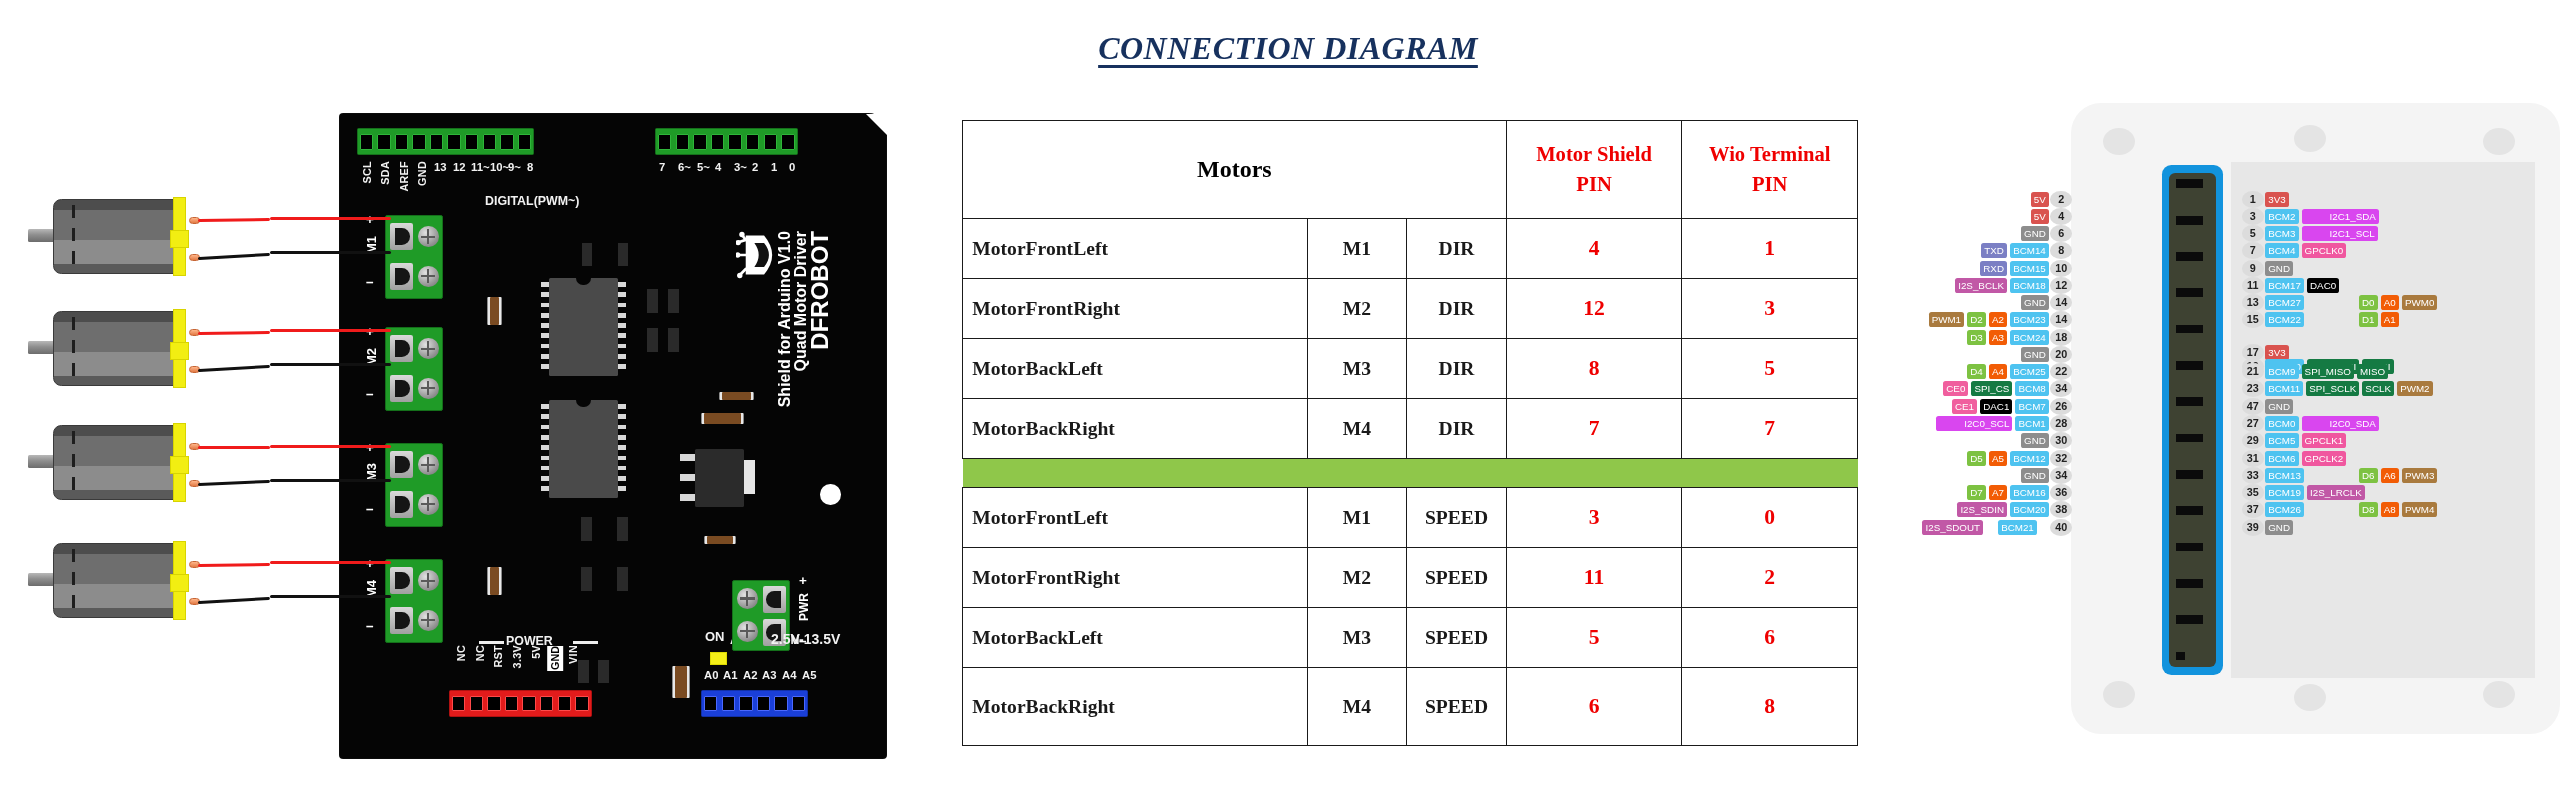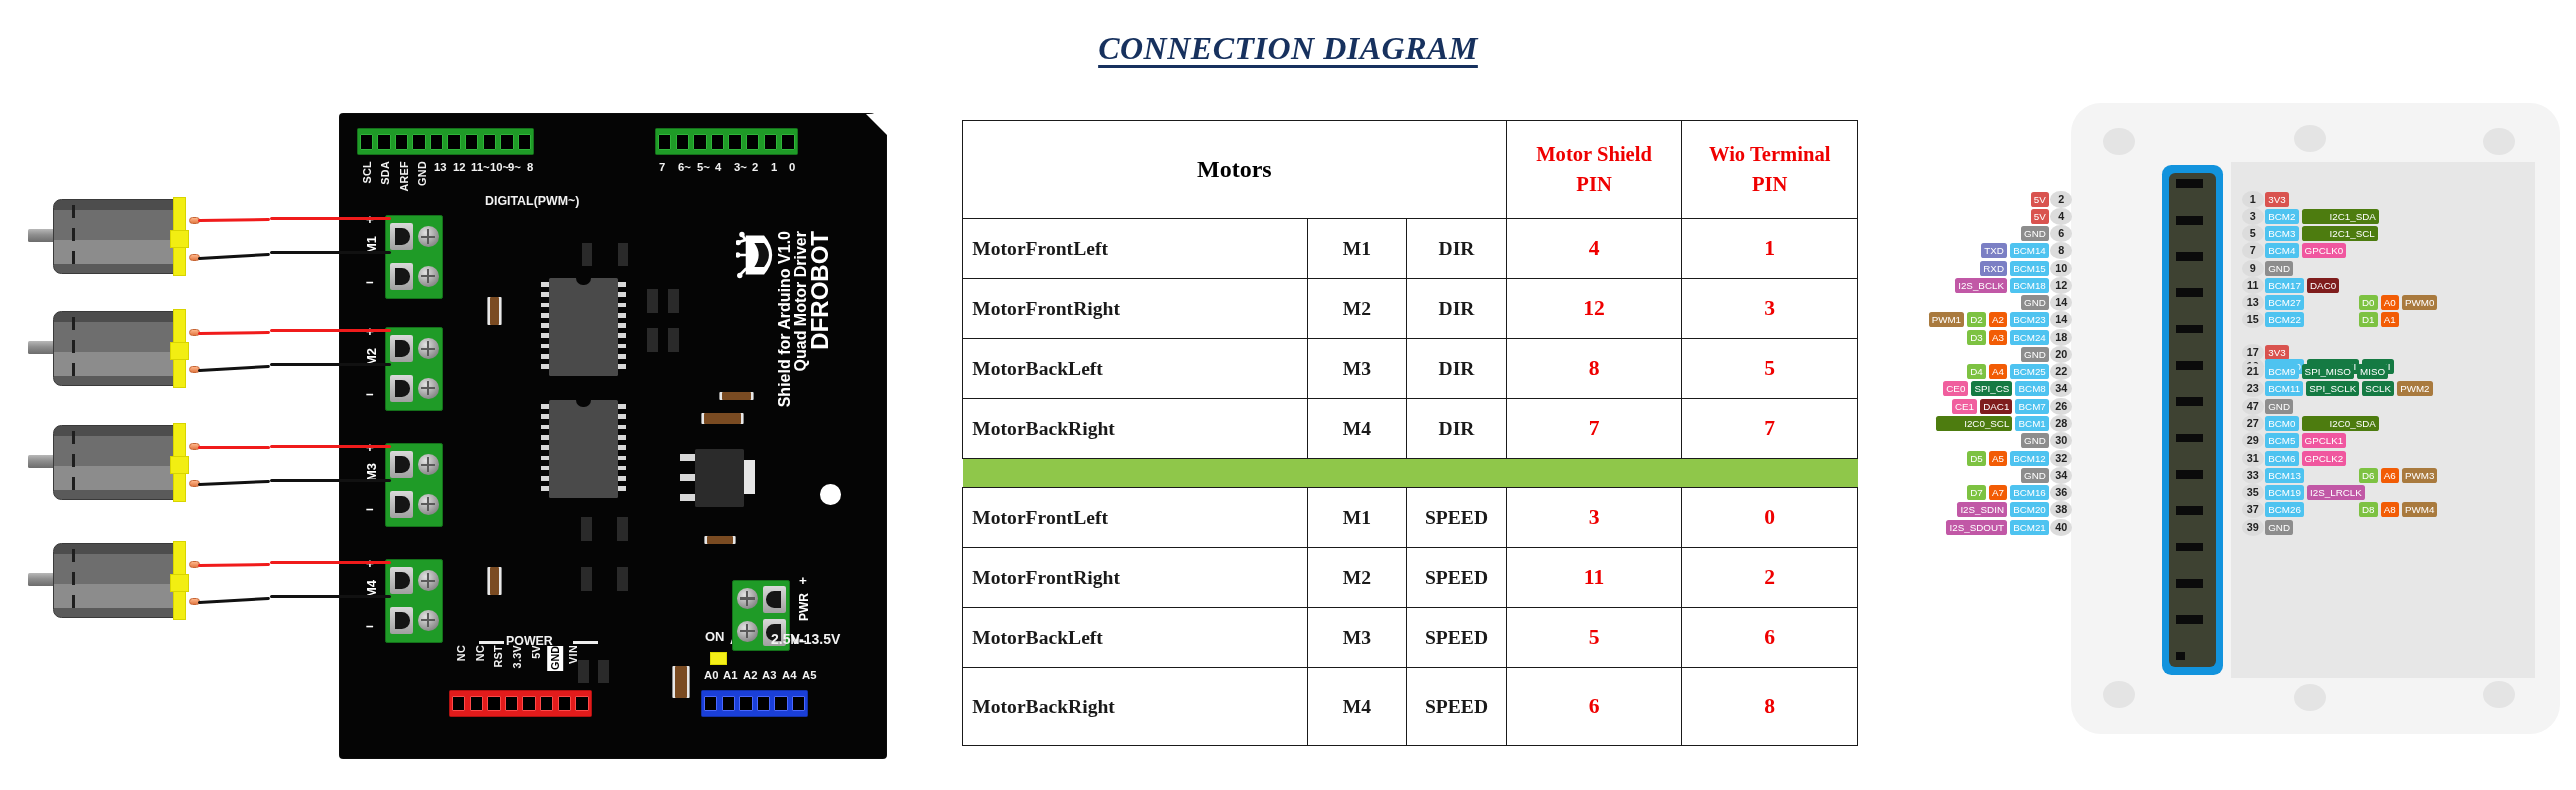--- a/index.html
+++ b/index.html
@@ -245,26 +245,26 @@
     display:flex; align-items:center; justify-content:center; flex:0 0 auto;
   }
   .tag {
     height: 15.5px; border-radius: 2.6px; color:#fff; font-size: 9.8px;
     display:flex; align-items:center; justify-content:center;
     padding: 0 3.1px; margin: 0 1.5px; white-space:nowrap; flex:0 0 auto;
   }
   .t-pwr   { background:#d9534f; }
   .t-gnd   { background:#8d8d8d; }
   .t-bcm   { background:#4ec3f0; }
-  .t-i2c   { background:#4d7c0f;padding-left:28px; }
+  .t-i2c   { background:#d946ef;padding-left:28px; }
   .t-gpclk { background:#f0579f; }
   .t-uart  { background:#7b7fc4; }
   .t-i2s   { background:#c158a6; }
   .t-spi   { background:#157a43; }
-  .t-dac   { background:#7f1d1d; }
+  .t-dac   { background:#000000; }
   .t-d     { background:#7dc242; }
   .t-a     { background:#f25c05; }
   .t-pwm   { background:#a97a3e; }
   .t-ce    { background:#f05f9e; }
   .spacer-tag { visibility:hidden; }
 </style>
 </head>
 <body>
 
 <div id="stage">
@@ -634,21 +634,21 @@
         <span class="tag t-d">D7</span>
         <span class="tag t-a">A7</span>
         <span class="tag t-bcm">BCM16</span>
         <span class="pinnum">36</span>
       </div>
       <div class="pinrow" style="right: 504px; top: 501px; justify-content: flex-end;">
         <span class="tag t-i2s">I2S_SDIN</span>
         <span class="tag t-bcm">BCM20</span>
         <span class="pinnum">38</span>
       </div>
-      <div class="pinrow" style="right: 504px; top: 519px; justify-content: flex-end;">
+      <div class="pinrow" style="right: 504px; top: 519px; justify-content: flex-end; gap: 12px;">
         <span class="tag t-i2s">I2S_SDOUT</span>
         <span class="tag t-bcm">BCM21</span>
         <span class="pinnum">40</span>
       </div>
     </div>
   <div id="wio-right-col">
       <div class="pinrow" style="left: 2242px; top: 191px;">
         <span class="pinnum">1</span>
         <span class="tag t-pwr">3V3</span>
       </div>

